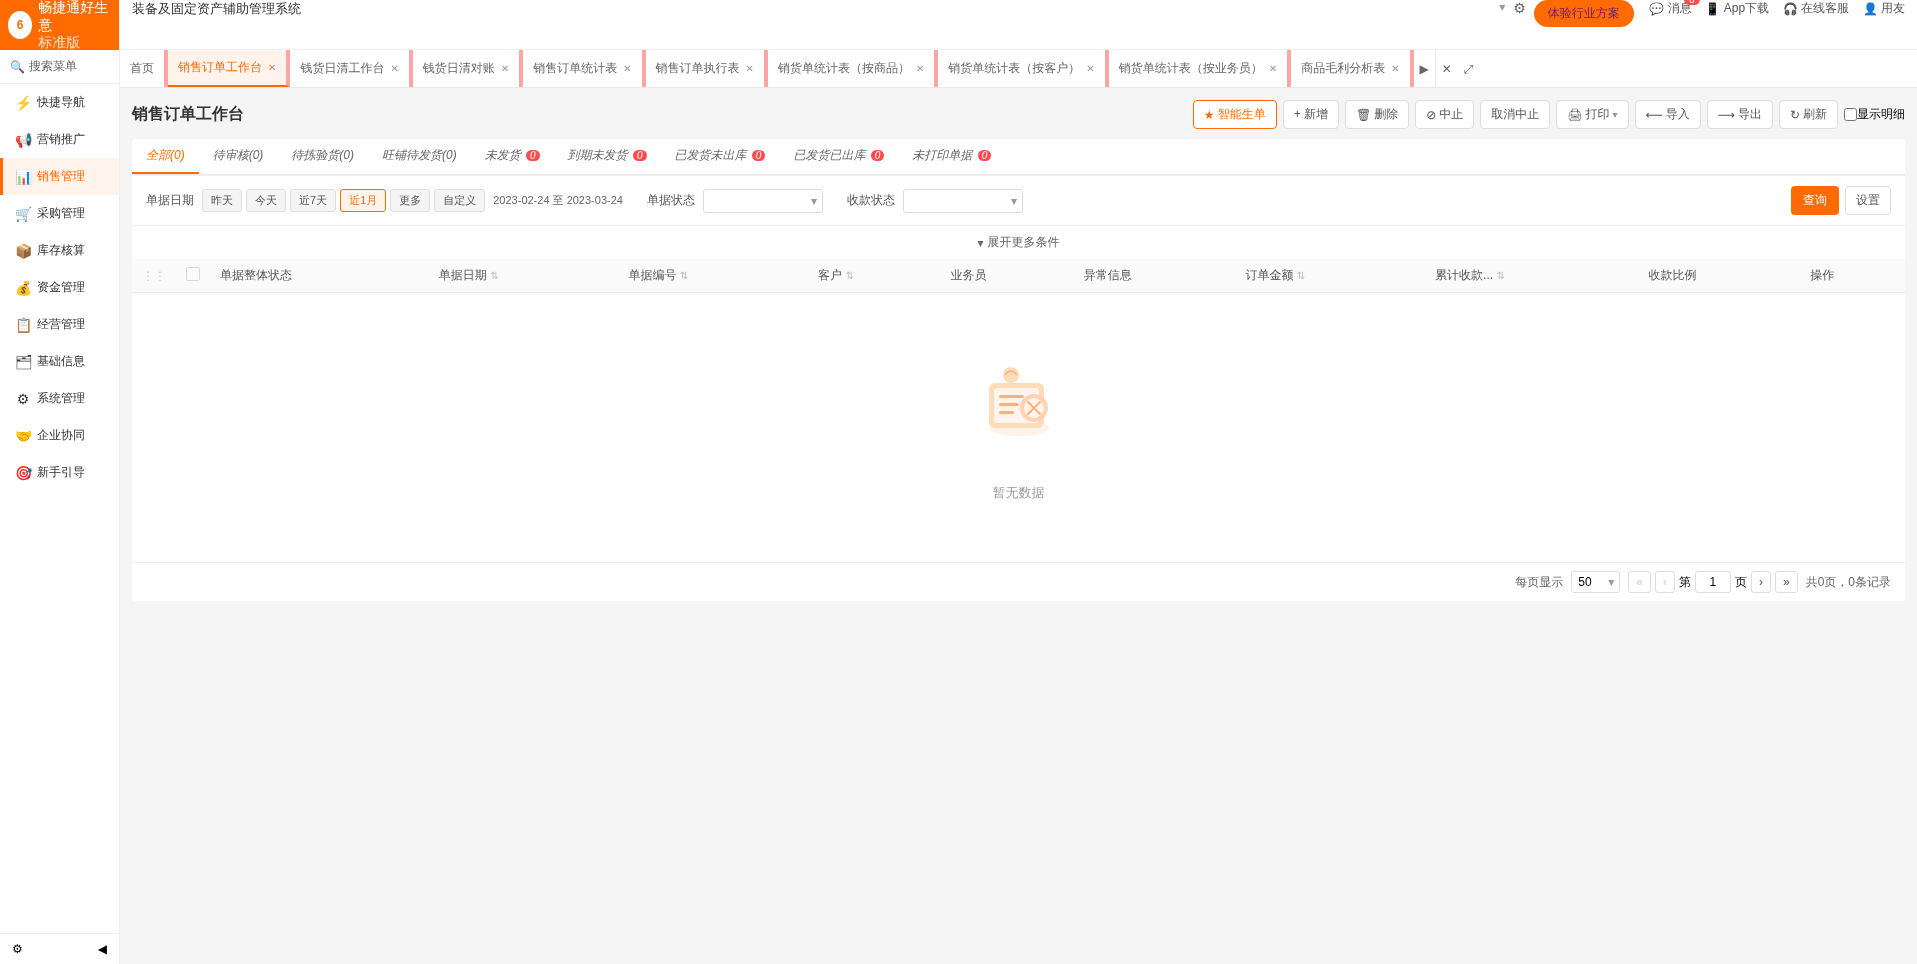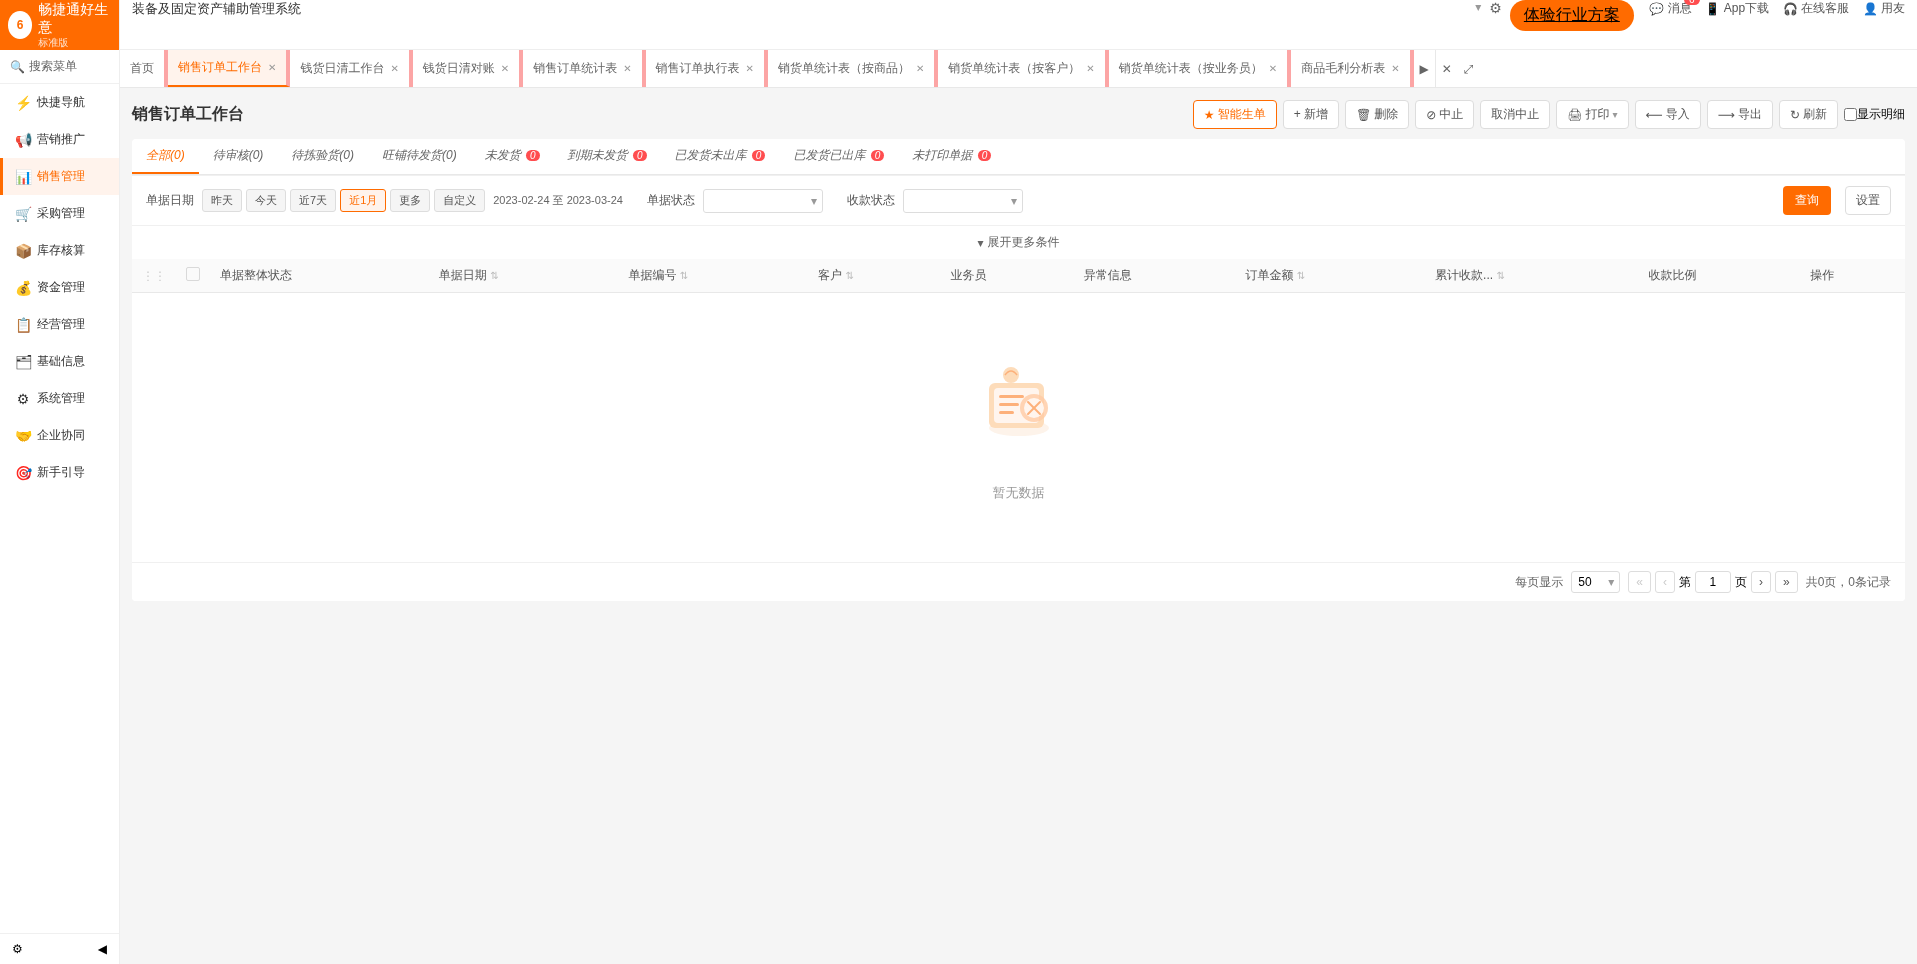--- a/index.html
+++ b/index.html
@@ -27,21 +27,21 @@
       width: 28px;
       height: 28px;
       background: #fff;
       border-radius: 50%;
       display: flex; align-items: center; justify-content: center;
       color: #ff6b00;
       font-weight: bold;
       font-size: 14px;
     }
     .sidebar-logo-text { color: #fff; font-size: 14px; line-height: 1.3; }
-    .sidebar-logo-sub { font-size: 10px; color: rgba(255,255,255,0.8); }
+    .sidebar-logo-sub { font-size: 14px; color: rgba(255,255,255,0.8); }
     .sidebar-search {
       padding: 8px 10px;
       display: flex;
       align-items: center;
       gap: 4px;
       border-bottom: 1px solid #f0f0f0;
       cursor: pointer;
     }
     .sidebar-search span { color: #666; font-size: 12px; }
     .sidebar-nav-item {
@@ -79,27 +79,26 @@
       background: #fff;
       display: flex;
       align-items: flex-start;
       padding: 0 12px;
       border-bottom: 1px solid #eee;
       gap: 8px;
     }
     .topbar-title { color: #333; font-size: 13px; flex: 1; }
     .topbar-btn-trial {
       background: #ff6b00;
-      color: #000000;
+      color: #701a75;
       border: none;
       border-radius: 16px;
       padding: 5px 14px;
       cursor: pointer;
-      font-size: 16px;
-      text-decoration: underline;
+      font-size: 12px;
     }
     .topbar-icons {
       display: flex;
       align-items: center;
       gap: 14px;
       margin-left: 8px;
     }
     .topbar-icon-item {
       display: flex; align-items: center; gap: 3px;
       color: #555; cursor: pointer; font-size: 12px;
@@ -675,21 +674,21 @@
           </select>
         </div>
 
         <span class="filter-label" style="margin-left:16px;">收款状态</span>
         <div class="select-wrapper">
           <select class="select-box">
             <option value=""></option>
           </select>
         </div>
 
-        <div style="margin-left:auto; display:flex; gap:14px;">
+        <div style="margin-left:auto; display:flex; gap:6px;">
           <button class="btn-orange">查询</button>
           <button class="btn-action">设置</button>
         </div>
       </div>
 
       <div class="filter-expand-row">
         <button class="expand-more-btn">
           <span>▾</span>
           <span>展开更多条件</span>
         </button>

